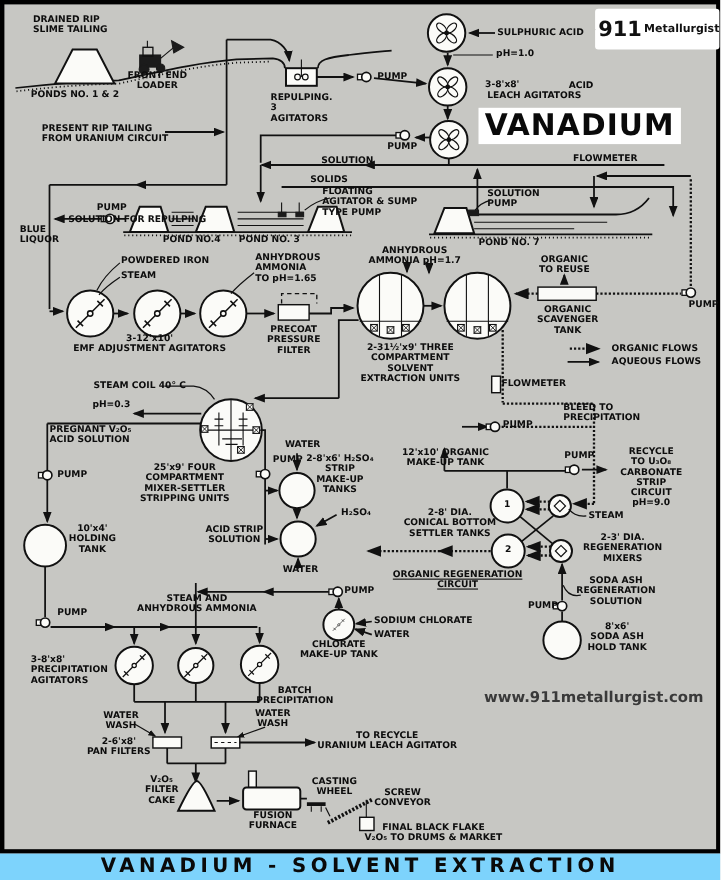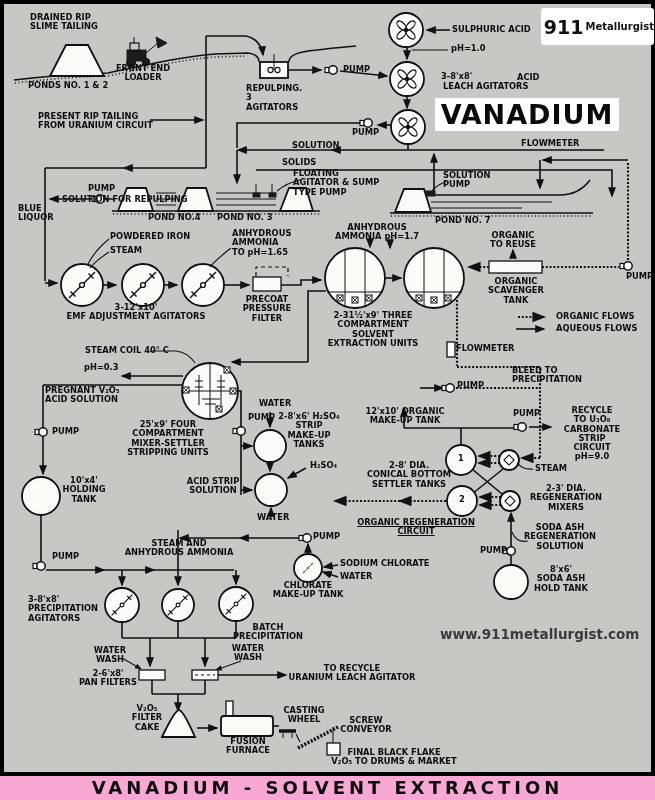--- a/index.html
+++ b/index.html
@@ -23,21 +23,21 @@
        white-space:pre-line;letter-spacing:0px;}
   .lbl.c{transform:translateX(-50%);text-align:center;}
   .lbl.u{text-decoration:underline;}
   #vanadium-title{position:absolute;left:435px;top:98px;width:184px;height:33px;background:#fff;
        text-align:center;line-height:33px;font-size:27px;font-weight:900;letter-spacing:1px;color:#0a0a0a;}
   #logo{position:absolute;left:541px;top:8px;width:113px;height:37px;background:#fff;border-radius:3px;
        display:flex;align-items:center;justify-content:center;gap:2px;}
   #logo .n911{font-size:19px;font-weight:900;color:#111;}
   #logo .met{font-size:10px;font-weight:bold;color:#111;}
   #website{position:absolute;left:440px;top:626px;font-size:13.5px;font-weight:bold;color:#3a3a3a;}
-  #caption{position:absolute;left:0;top:776px;width:655px;height:24px;background:#f9a8d4;
+  #caption{position:absolute;left:0;top:776px;width:655px;height:24px;background:#7dd3fc;
        text-align:center;font-size:18px;font-weight:900;letter-spacing:4px;color:#0a0a0a;line-height:23px;}
 </style>
 </head>
 <body>
 
 <div id="stage">
   <div id="paper"></div>
 
   <svg id="flow-svg" width="655" height="776" viewBox="0 0 655 776">
     <defs>

